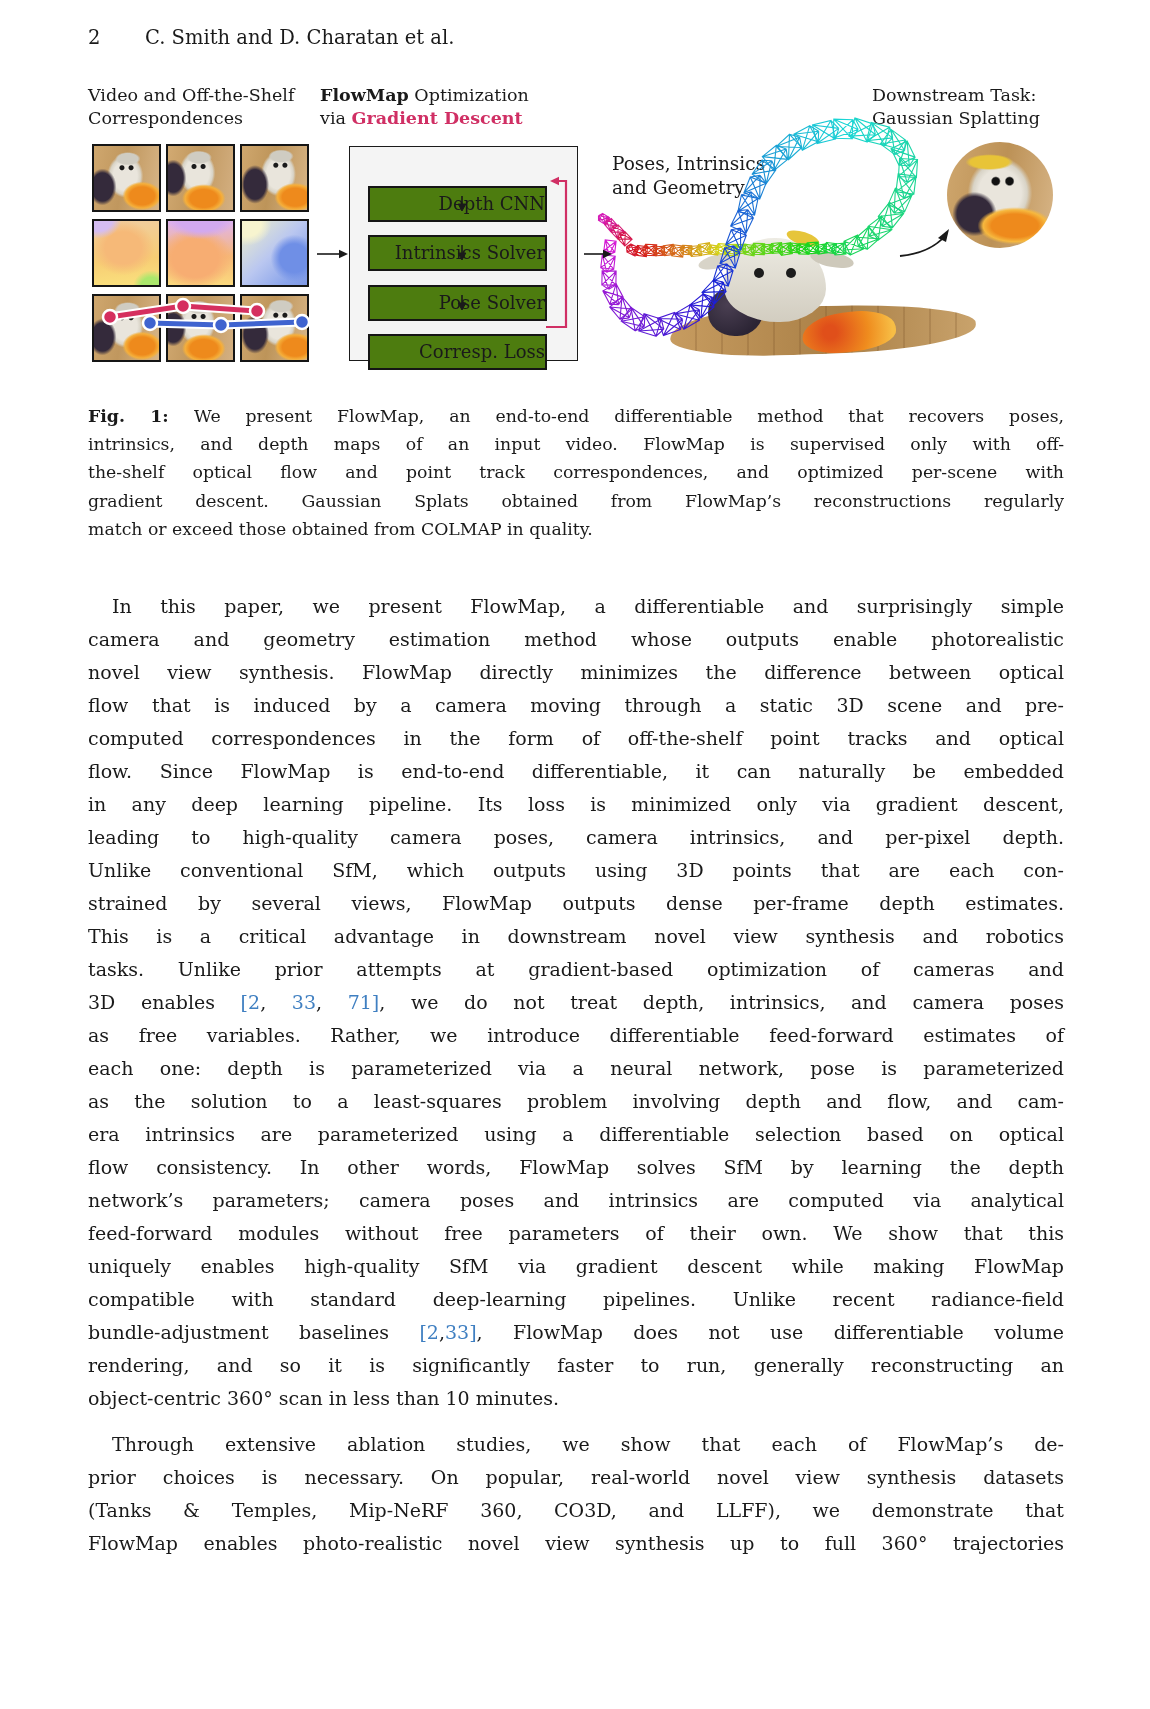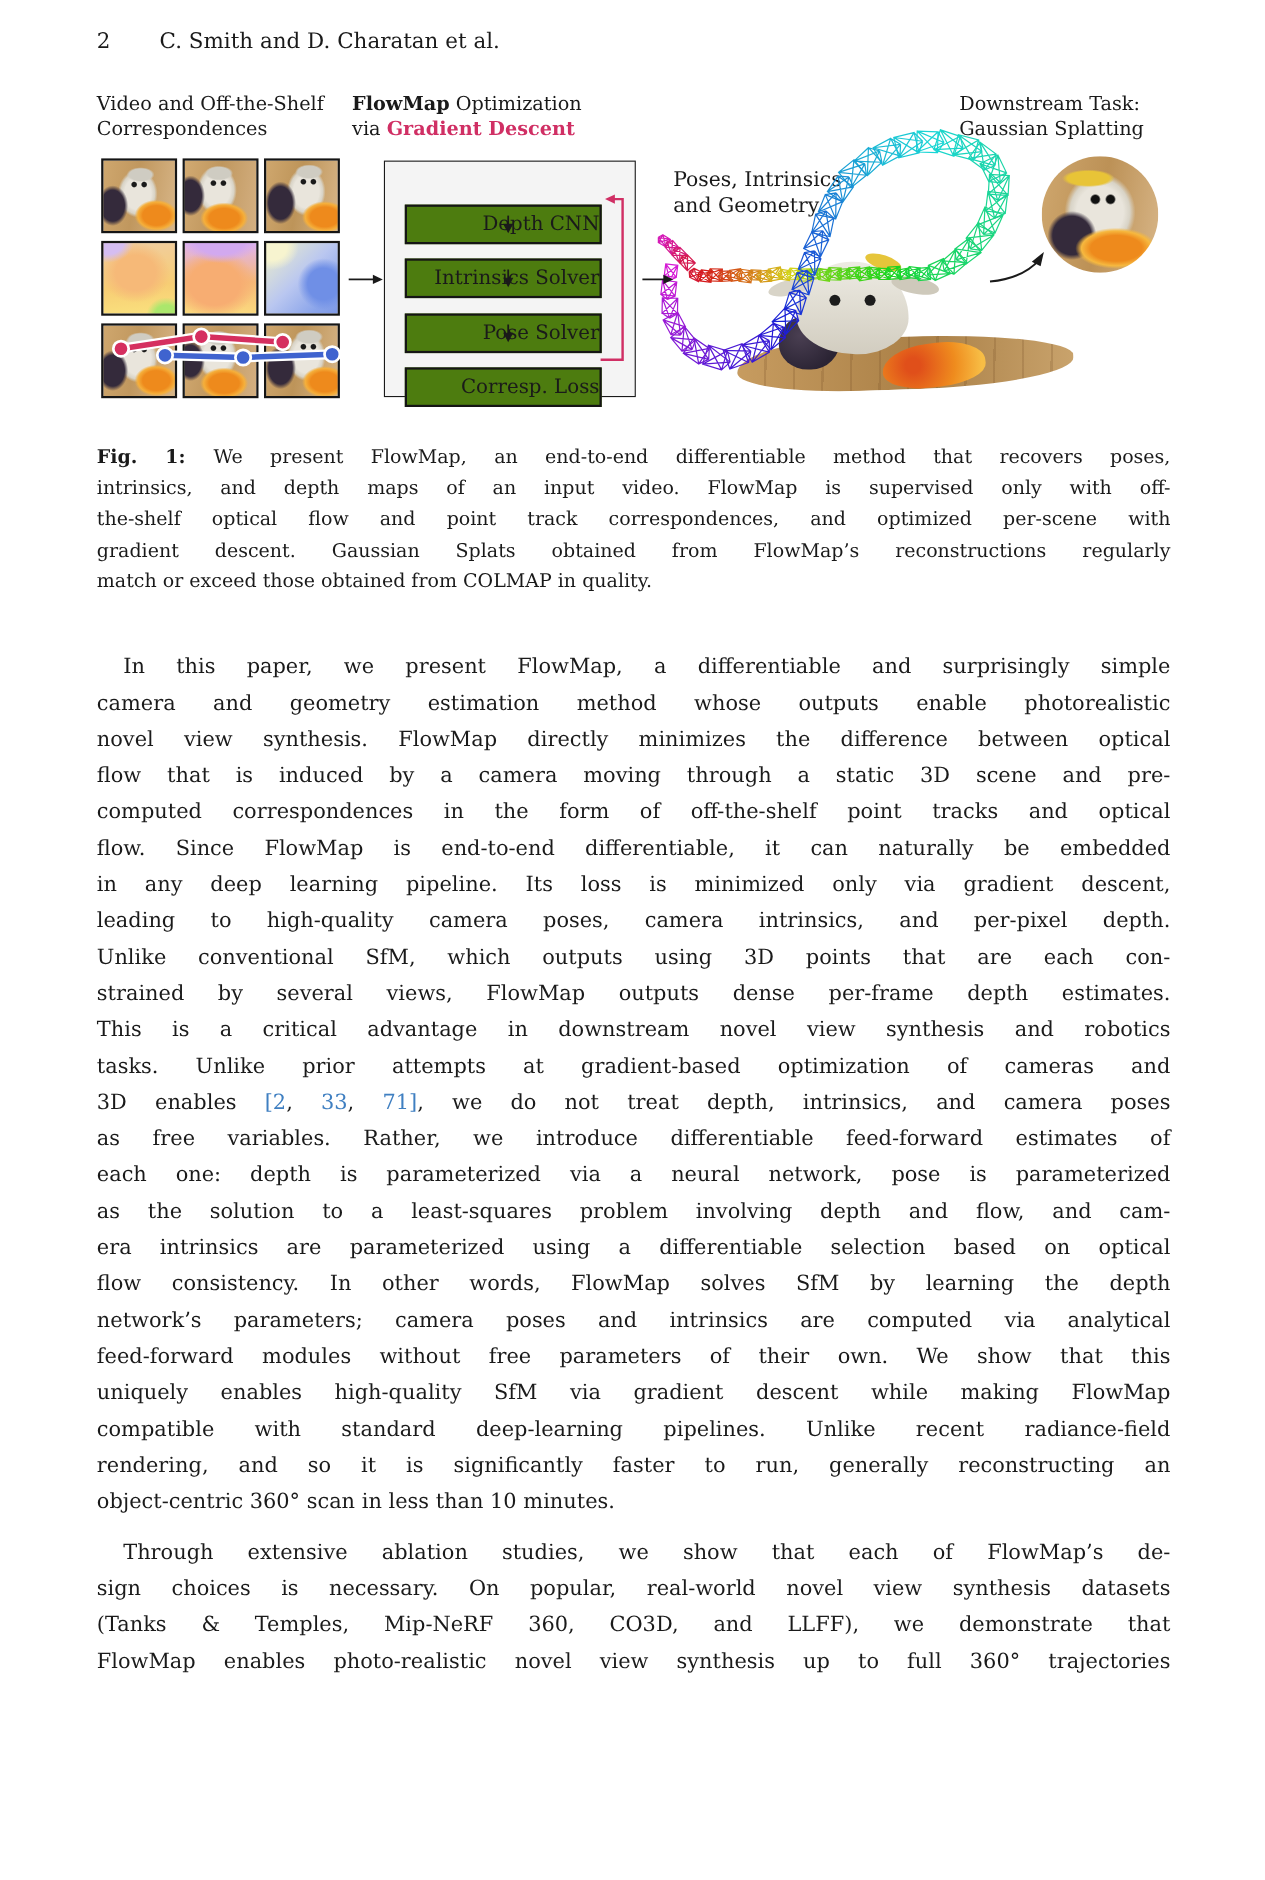--- a/index.html
+++ b/index.html
@@ -299,24 +299,25 @@
         <div class="tline"><span>3D enables </span><span class="seg-cite">[2</span><span>, </span><span class="seg-cite">33</span><span>, </span><span class="seg-cite">71]</span><span>, we do not treat depth, intrinsics, and camera poses</span></div>
         <div class="tline"><span>as free variables. Rather, we introduce differentiable feed-forward estimates of</span></div>
         <div class="tline"><span>each one: depth is parameterized via a neural network, pose is parameterized</span></div>
         <div class="tline"><span>as the solution to a least-squares problem involving depth and flow, and cam-</span></div>
         <div class="tline"><span>era intrinsics are parameterized using a differentiable selection based on optical</span></div>
         <div class="tline"><span>flow consistency. In other words, FlowMap solves SfM by learning the depth</span></div>
         <div class="tline"><span>network’s parameters; camera poses and intrinsics are computed via analytical</span></div>
         <div class="tline"><span>feed-forward modules without free parameters of their own. We show that this</span></div>
         <div class="tline"><span>uniquely enables high-quality SfM via gradient descent while making FlowMap</span></div>
         <div class="tline"><span>compatible with standard deep-learning pipelines. Unlike recent radiance-field</span></div>
+        <div class="tline"><span>bundle-adjustment baselines </span><span class="seg-cite">[2</span><span>,</span><span class="seg-cite">33]</span><span>, FlowMap does not use differentiable volume</span></div>
         <div class="tline"><span>rendering, and so it is significantly faster to run, generally reconstructing an</span></div>
         <div class="tline last"><span>object-centric 360° scan in less than 10 minutes.</span></div>
       </div>
       <div class="para">
         <div class="tline ind"><span>Through extensive ablation studies, we show that each of FlowMap’s de-</span></div>
-        <div class="tline"><span>sign choices is necessary. On popular, real-world novel view synthesis datasets</span></div>
+        <div class="tline"><span>prior choices is necessary. On popular, real-world novel view synthesis datasets</span></div>
         <div class="tline"><span>(Tanks &amp; Temples, Mip-NeRF 360, CO3D, and LLFF), we demonstrate that</span></div>
         <div class="tline"><span>FlowMap enables photo-realistic novel view synthesis up to full 360° trajectories</span></div>
       </div>
     </div>
 
 </div>
 
 </body></html>

